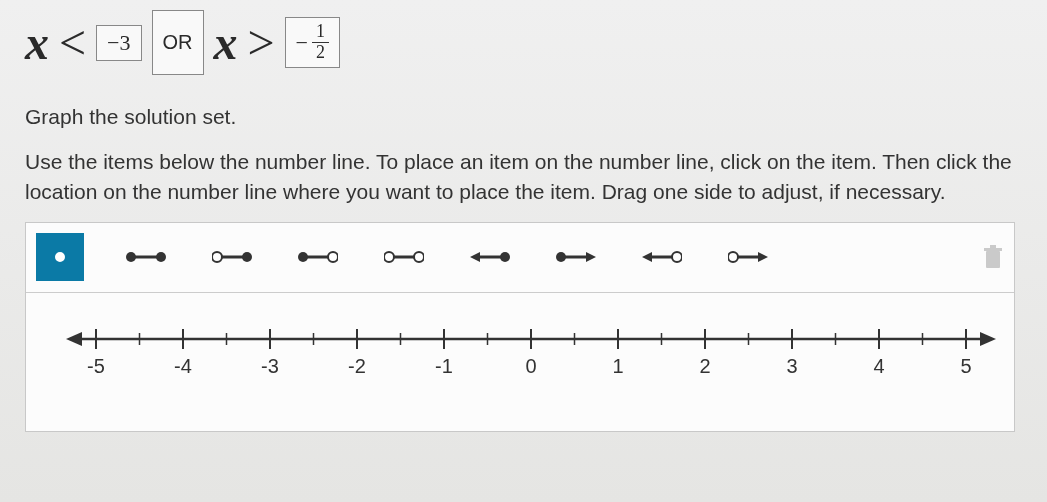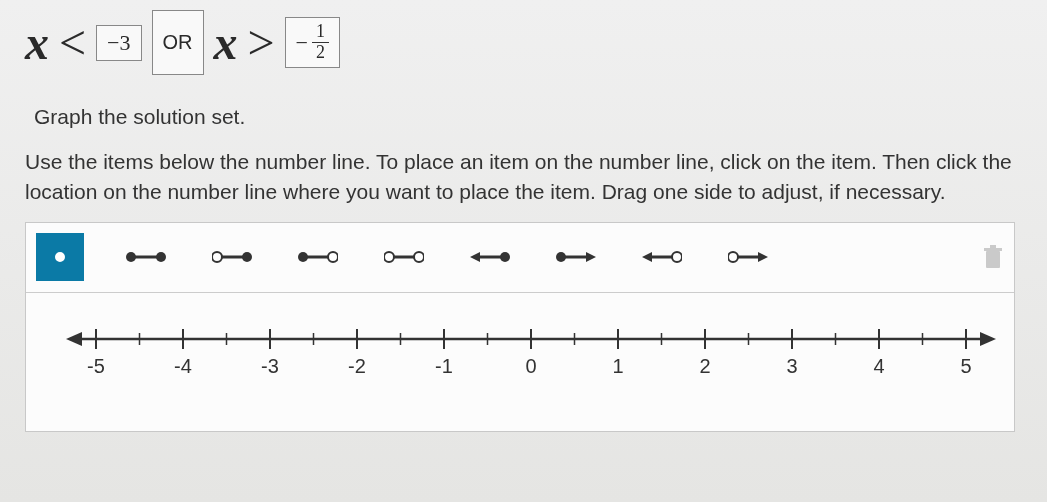--- a/index.html
+++ b/index.html
@@ -55,21 +55,20 @@
     font-size: 18px;
     vertical-align: middle;
     margin-left: 4px;
   }
   .frac .num { border-bottom: 1.5px solid #333; padding: 0 4px; line-height: 1.1; }
   .frac .den { padding: 0 4px; line-height: 1.1; }
   .instruction-title {
     font-size: 21px;
     margin-bottom: 18px;
     color: #333;
-    margin-left: 9px;
   }
   .instruction-body {
     font-size: 21px;
     line-height: 1.45;
     margin-bottom: 14px;
     color: #333;
   }
   .graph-panel {
     background: #fcfcfc;
     border: 1px solid #c8c8c8;

